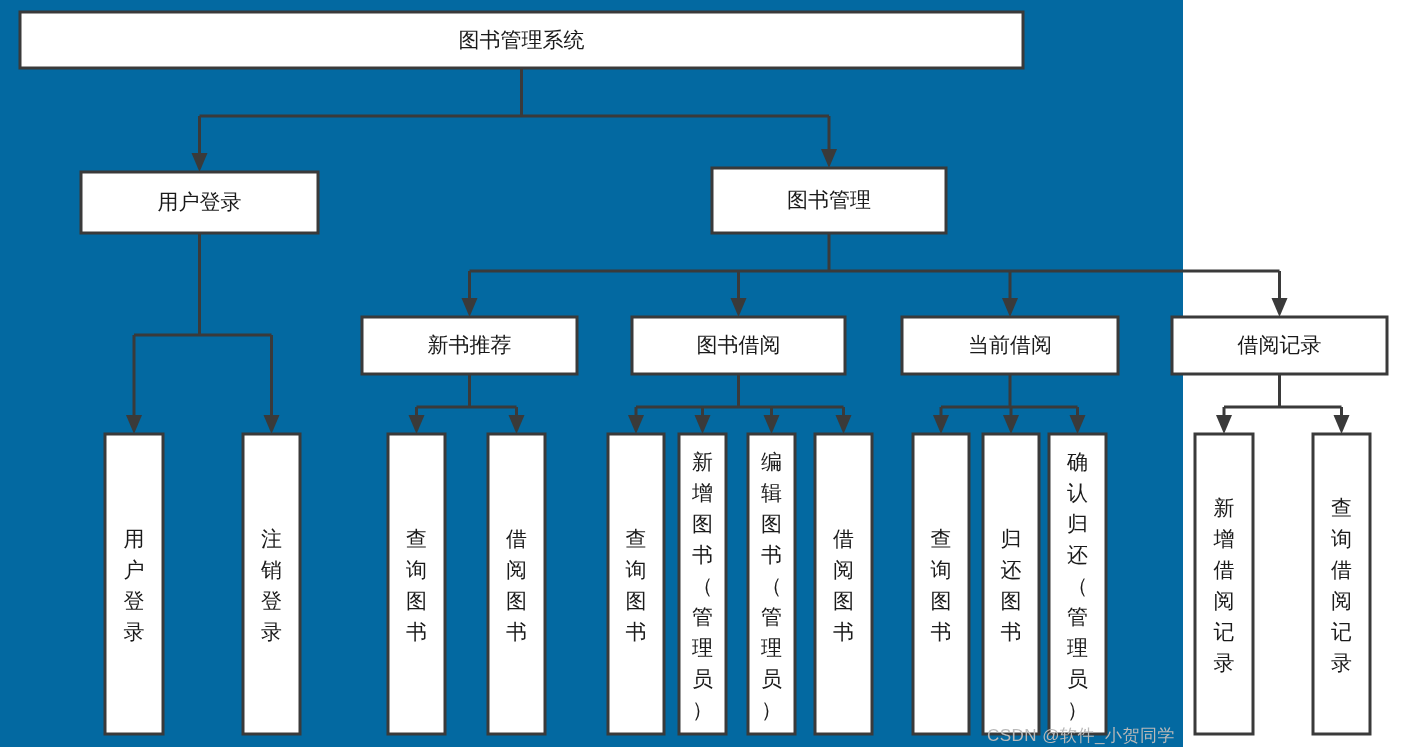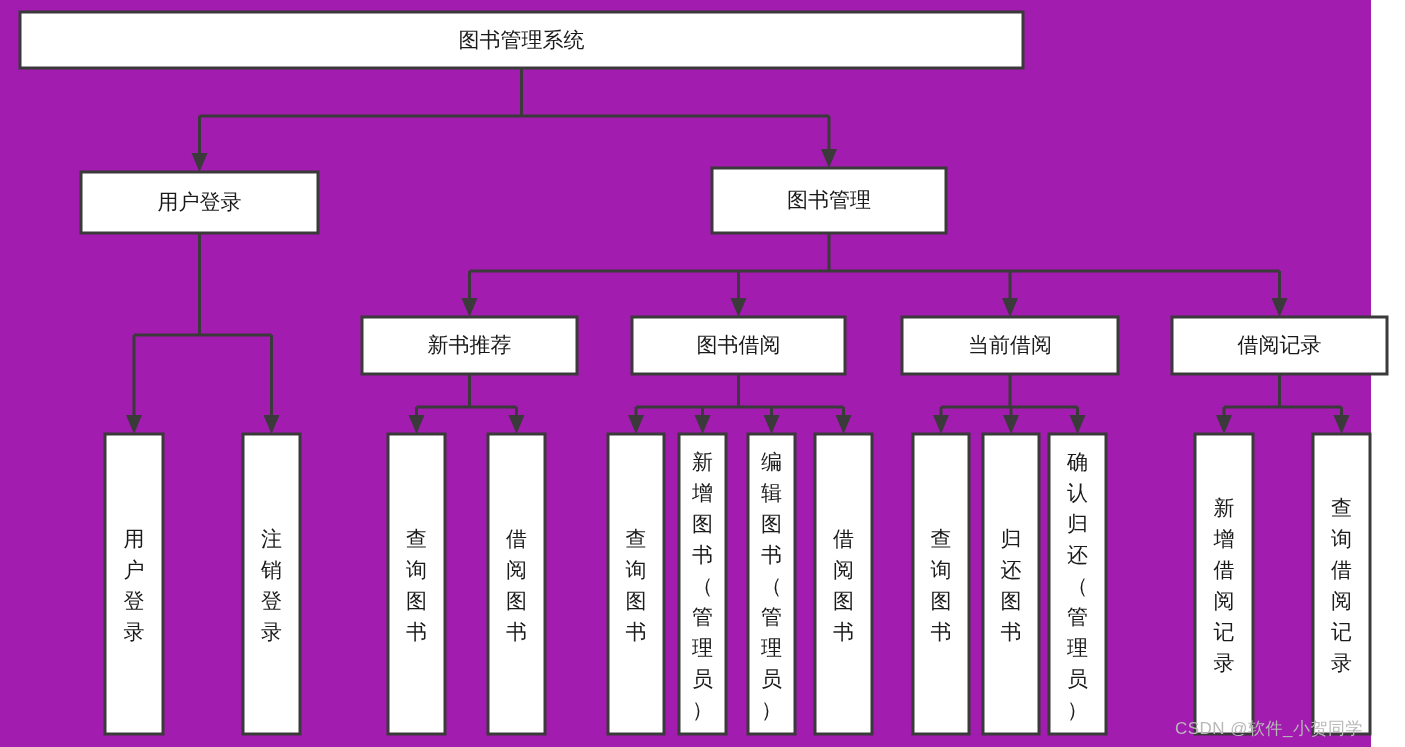--- a/index.html
+++ b/index.html
@@ -9,23 +9,23 @@
     background: #ffffff;
   }
   body {
     width: 1405px;
     height: 747px;
     font-family: "Liberation Sans", "DejaVu Sans", sans-serif;
     overflow: hidden;
   }
   #diagram-root {
     position: relative;
-    width: 1371px;
+    width: 1183px;
     height: 747px;
-    background: #a21caf;
+    background: #0369a1;
   }
   svg.diagram-canvas {
     position: absolute;
     top: 0;
     left: 0;
     width: 1405px;
     height: 747px;
     display: block;
   }
   .node-box {
@@ -51,21 +51,21 @@
     stroke-width: 3;
     fill: none;
   }
   .arrow-head {
     fill: #3a3a3a;
     stroke: none;
   }
   .watermark-text {
     position: absolute;
     right: 8px;
-    bottom: 7px;
+    bottom: 0;
     font-family: "Liberation Sans", "DejaVu Sans", sans-serif;
     font-size: 17px;
     color: #b9b9b9;
     white-space: nowrap;
     user-select: none;
     letter-spacing: 0.5px;
   }
 </style>
 </head>
 <body>

